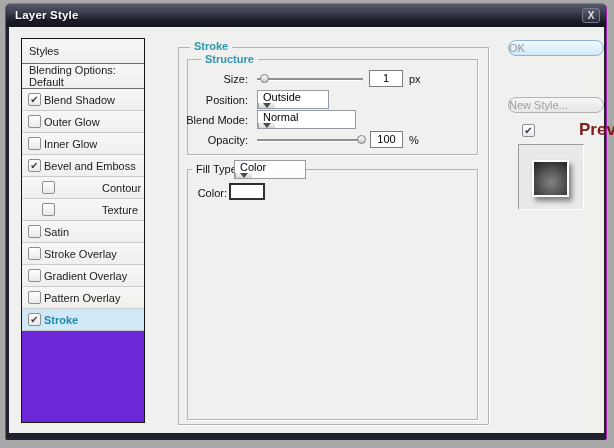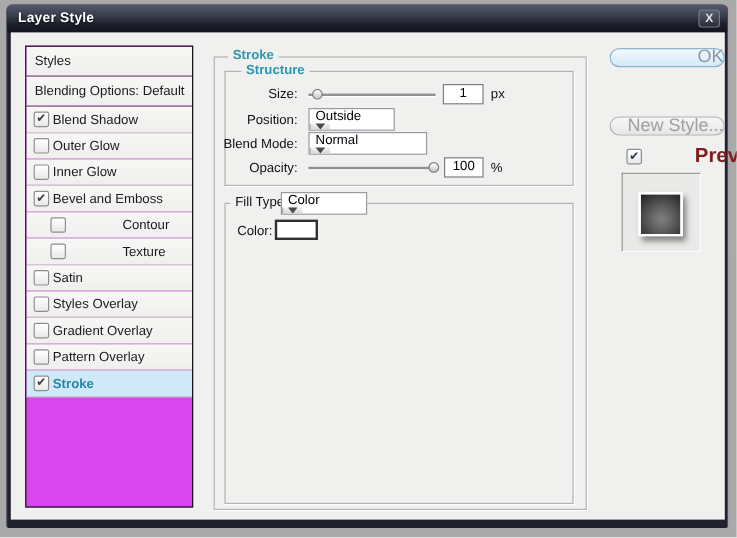--- a/index.html
+++ b/index.html
@@ -17,22 +17,22 @@
   .title { position:absolute; left:9px; top:5px; color:#ffffff; font-weight:bold; font-size:11.5px;
            text-shadow:0 1px 2px rgba(0,0,0,.9); letter-spacing:.2px; }
   .xbtn { position:absolute; right:6px; top:4px; width:18px; height:15px; border-radius:3px;
           background:linear-gradient(#5a5e6c, #2b2e3a); border:1px solid #767b89;
           color:#dfe2ea; font-size:10px; font-weight:bold; text-align:center; line-height:13px; cursor:default; }
 
   
   .dlg-body { position:absolute; left:3px; top:23px; width:595px; height:406px; background:#f0f0ee; }
 
   
-  .styles-list { position:absolute; left:12px; top:11px; width:140px; height:385px;
-                 background:#d946ef; border:1px solid #151515; overflow:hidden; }
+  .styles-list { position:absolute; left:12px; top:11px; width:124px; height:385px;
+                 background:#6d28d9; border:1px solid #151515; overflow:hidden; }
   .side-row { position:relative; height:22px; display:flex; align-items:center;
               border-bottom:1px solid #cbcbcb; background:linear-gradient(#f7f7f5,#efefed); }
   .side-row.plain { height:25px; border-bottom:1px solid #6e6e6e; box-shadow:0 1px 0 #ffffff; padding-left:7px; }
   .side-row .lbl { padding-left:3px; }
   .side-row.plain .lbl { padding-left:0; }
   .side-row.indent { padding-left:14px;gap:44px; }
   .side-row.selected { background:#cfe9f8; }
   .side-row.selected .lbl { color:#2688a8; font-weight:bold; }
   .cb { width:13px; height:13px; margin-left:6px; border:1px solid #8e8e8e; border-radius:2px;
         background:linear-gradient(#ffffff,#e9e9e9); font-size:10px; line-height:11px;
@@ -69,21 +69,21 @@
                    background:linear-gradient(#f4f4f4,#d6d6d6); display:flex; align-items:center; justify-content:center; }
   .tri { width:0; height:0; border-left:4px solid transparent; border-right:4px solid transparent;
          border-top:5px solid #4a4a4a; }
 
   
   .swatch { position:absolute; left:220px; top:156px; width:36px; height:17px;
             background:#ffffff; border:2px solid #303030; }
 
   
   .btn { position:absolute; left:499px; width:96px; height:16px; border-radius:8px;
-         text-align:right; line-height:14px; font-size:15px; }
+         text-align:left; line-height:14px; font-size:11px; }
   .btn-ok { top:13px; background:linear-gradient(#f1f9fe,#d2e9f8); border:1px solid #8fb4d2; color:#8e99a3; }
   .btn-cancel { top:41px; background:linear-gradient(#f8f8f8,#e7e7e7); border:1px solid #a4a4a4; color:#8d8d8d; }
   .btn-new { top:70px; background:linear-gradient(#f6f6f6,#e6e6e6); border:1px solid #b2b2b2; color:#a0a0a0; }
 
   .preview-row { position:absolute; left:513px; top:93px; display:flex; align-items:center; }
   .preview-row .cb { margin-left:0; color:#2c3a55; }
   .preview-lbl { margin-left:4px; font-size:17px; font-weight:600; color:#7f1d1d;padding-left:40px; }
 
   .thumb-outer { position:absolute; left:509px; top:117px; width:66px; height:66px; background:#e9e9e7;
                  border-top:1px solid #9b9b9b; border-left:1px solid #9b9b9b;
@@ -136,21 +136,21 @@
           <div class="side-row indent">
             <span class="cb"></span>
             <span class="lbl">Texture</span>
           </div>
           <div class="side-row">
             <span class="cb"></span>
             <span class="lbl">Satin</span>
           </div>
           <div class="side-row">
             <span class="cb"></span>
-            <span class="lbl">Styles Overlay</span>
+            <span class="lbl">Stroke Overlay</span>
           </div>
           <div class="side-row">
             <span class="cb"></span>
             <span class="lbl">Gradient Overlay</span>
           </div>
           <div class="side-row">
             <span class="cb"></span>
             <span class="lbl">Pattern Overlay</span>
           </div>
           <div class="side-row selected">

